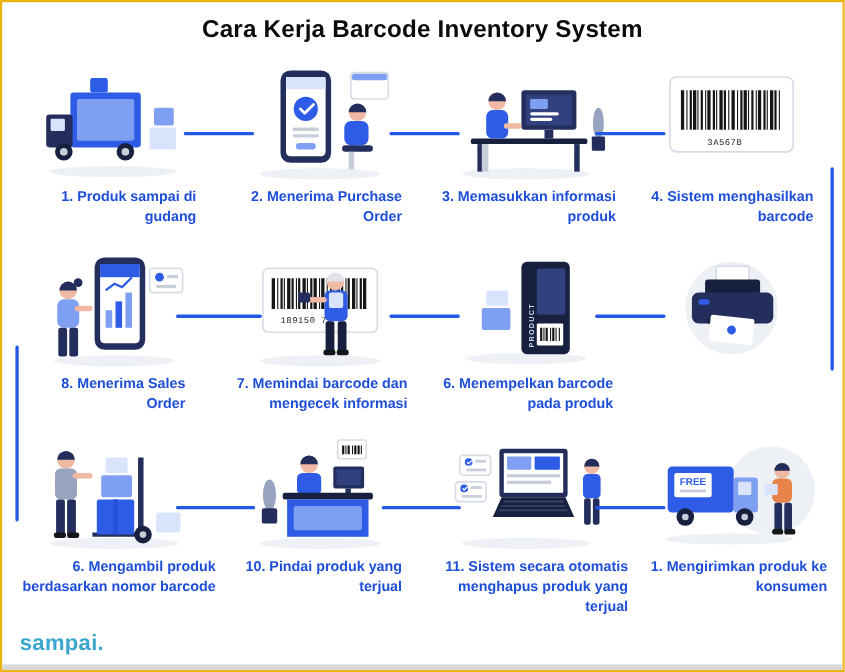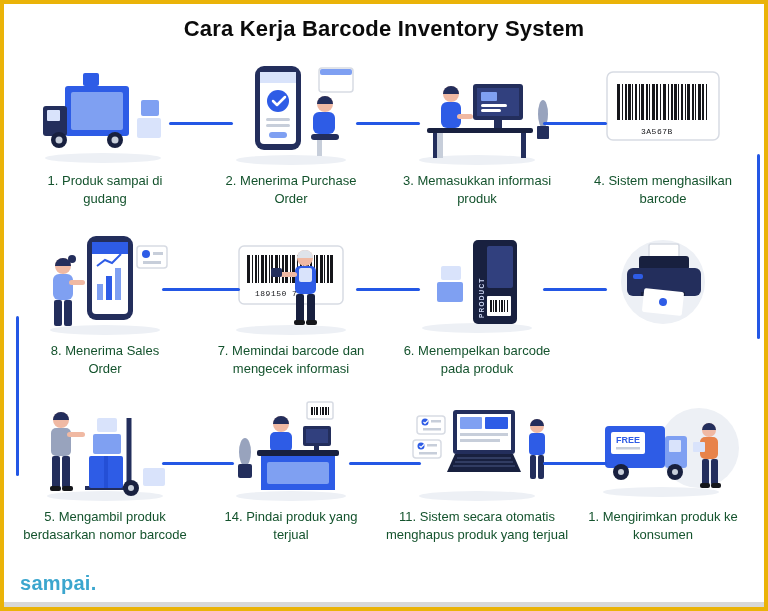--- a/index.html
+++ b/index.html
@@ -1,31 +1,31 @@
 <!DOCTYPE html>
 <html><head>
 <meta charset="utf-8">
 <style>
   html,body{margin:0;padding:0;background:#fff;}
   .page{
     position:relative;width:768px;height:611px;box-sizing:border-box;
-    background:#fff;border:4px solid #eab308;overflow:hidden;
+    background:#fff;border:2px solid #eab308;overflow:hidden;
     font-family:"Liberation Sans",sans-serif;
   }
   .title{
     position:absolute;top:12px;left:0;width:100%;text-align:center;
     font-size:22px;font-weight:700;color:#0b0b0b;letter-spacing:.2px;margin:0;
   }
   .row{position:absolute;left:8px;right:8px;display:flex;}
   .row1{top:52px;} .row2{top:222px;} .row3{top:388px;}
   .cell{width:25%;display:flex;flex-direction:column;align-items:center;}
   .illus{width:160px;height:112px;}
   .illus svg{width:160px;height:112px;display:block;}
   .cap{
-    font-size:13px;line-height:1.38;text-align:center;color:#14532d;margin-top:4px;
+    font-size:13px;line-height:1.38;text-align:right;color:#1d4ed8;margin-top:4px;font-weight:bold;
   }
   .hline{position:absolute;height:3px;background:#2357E5;border-radius:2px;}
   .vline{position:absolute;width:3px;background:#2357E5;border-radius:2px;}
   .logo{
     position:absolute;left:16px;bottom:12px;font-size:20px;font-weight:600;
     color:#3BA6CE;letter-spacing:.3px;
   }
   .bottom-strip{position:absolute;left:0;right:0;bottom:0;height:5px;background:#D8D8D8;}
   
   .fB{fill:#2E5CE6}.fT{fill:#244FD6}.fL{fill:#7FA0F2}.fP{fill:#D9E3FB}
@@ -227,21 +227,21 @@
           <path d="M60 96 L108 96" stroke="#232E5C" stroke-width="4"></path>
           <rect class="fB" x="64" y="64" width="34" height="32" rx="2"></rect>
           <rect class="fT" x="79" y="64" width="4" height="32"></rect>
           <rect class="fL" x="68" y="42" width="28" height="20" rx="2"></rect>
           <rect class="fP" x="72" y="26" width="20" height="14" rx="2"></rect>
           <circle class="fD" cx="106" cy="96" r="8"></circle>
             <circle class="fG" cx="106" cy="96" r="3"></circle>
           <rect class="fP" x="118" y="76" width="22" height="18" rx="2"></rect>
         </svg>
       </div>
-      <div class="cap" style="max-width:185px">5. Mengambil produk berdasarkan nomor barcode</div>
+      <div class="cap" style="max-width:185px">6. Mengambil produk berdasarkan nomor barcode</div>
     </div>
 
     <div class="cell">
       <div class="illus">
         <svg viewBox="0 0 160 112">
           <ellipse class="fE" cx="80" cy="104" rx="55" ry="5"></ellipse>
           <ellipse class="fH" cx="34" cy="60" rx="6" ry="14"></ellipse>
           <rect class="fN" x="27" y="72" width="14" height="14" rx="2"></rect>
           <circle class="fS" cx="70" cy="32" r="8"></circle>
           <path class="fN" d="M62 32 a8 8 0 0 1 16 0 z"></path>
@@ -249,21 +249,21 @@
           <rect class="fN" x="92" y="34" width="28" height="20" rx="2"></rect>
           <rect fill="#31407E" x="95" y="37" width="22" height="14"></rect>
           <rect class="fN" x="103" y="54" width="5" height="5"></rect>
           <rect class="fD" x="46" y="58" width="82" height="6" rx="2"></rect>
           <rect class="fB" x="50" y="64" width="74" height="34"></rect>
           <rect class="fL" x="56" y="70" width="62" height="22" rx="2"></rect>
           <rect class="sG" x="96" y="10" width="26" height="17" rx="2"></rect>
           <path stroke="#15161A" stroke-width="8" fill="none" d="M100 19 H118" stroke-dasharray="2 1 1 1 2 2 1 1 2 1 2 1"></path>
         </svg>
       </div>
-      <div class="cap" style="max-width:150px">14. Pindai produk yang terjual</div>
+      <div class="cap" style="max-width:150px">10. Pindai produk yang terjual</div>
     </div>
 
     <div class="cell">
       <div class="illus">
         <svg viewBox="0 0 160 112">
           <ellipse class="fE" cx="80" cy="104" rx="58" ry="5"></ellipse>
           <rect class="sG" x="20" y="24" width="28" height="18" rx="3"></rect>
           <circle class="fB" cx="28" cy="30" r="3.5"></circle>
           <path d="M26.5 30 l1.5 1.5 l3 -3" stroke="#fff" stroke-width="1.2" fill="none"></path>
           <rect class="fG" x="34" y="28" width="10" height="2.5"></rect>

